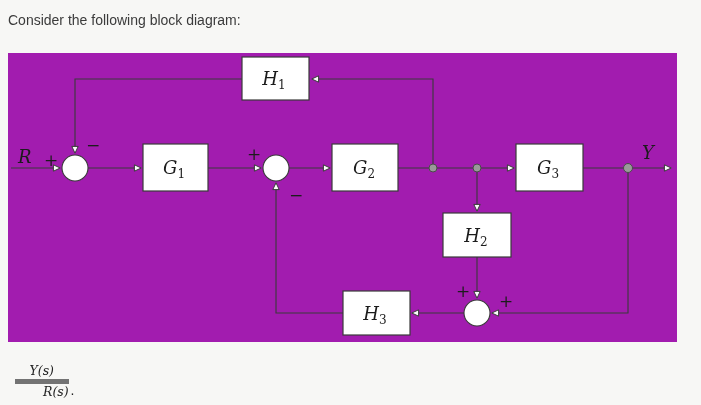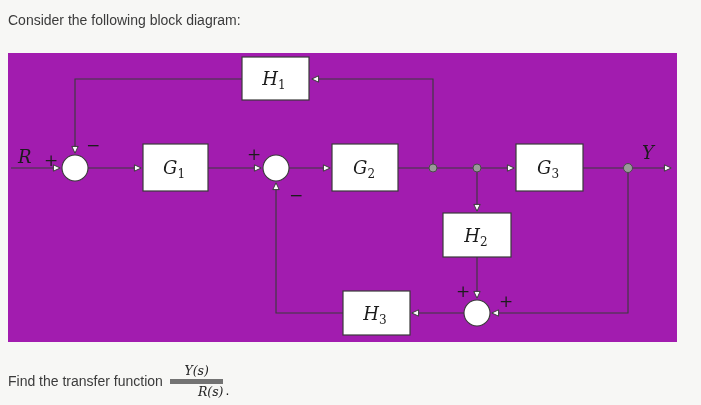--- a/index.html
+++ b/index.html
@@ -107,19 +107,18 @@
     <text class="sign" text-anchor="middle" x="43" y="113">+</text>
     <text class="sign" text-anchor="middle" x="85" y="98">−</text>
     <text class="sign" text-anchor="middle" x="246" y="107">+</text>
     <text class="sign" text-anchor="middle" x="288" y="148">−</text>
     <text class="sign" text-anchor="middle" x="455" y="244">+</text>
     <text class="sign" text-anchor="middle" x="498" y="254">+</text>
   </svg>
 </div>
 
 <div class="question">
-  <span>Find the transfer function</span>
   <span class="frac">
     <span class="num">Y(s)</span>
     <span class="den">R(s)</span>
   </span>
   <span class="period">.</span>
 </div>
 
 </body></html>

